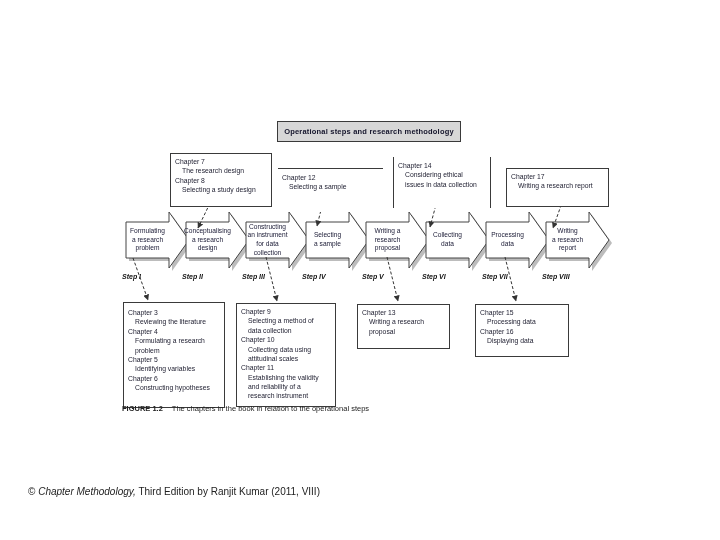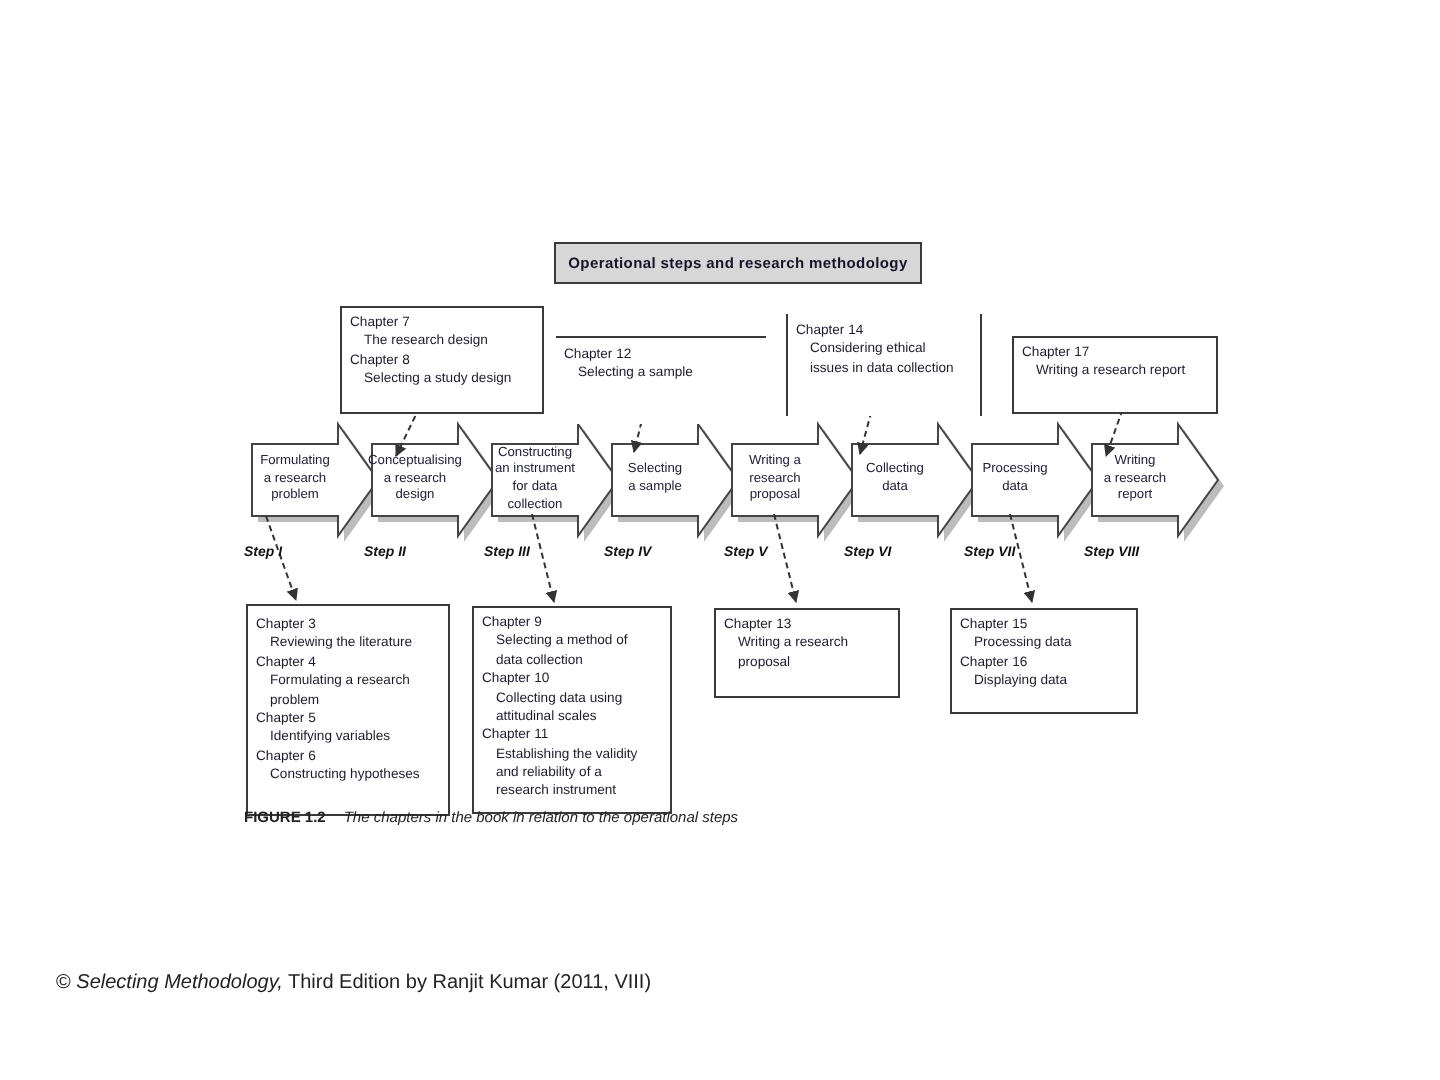--- a/index.html
+++ b/index.html
@@ -34,21 +34,21 @@
     font-size:7px; font-weight:bold; font-style:italic; color:#111;
   }
   .arrow  { fill:#ffffff; stroke:#444; stroke-width:1; stroke-linejoin:miter; }
   .shadow { fill:#bcbcbc; }
   .conn   { stroke:#333; stroke-width:1; stroke-dasharray:3 2; }
   .caption {
     position:absolute; left:122px; top:404px; font-size:7.5px; color:#222;
     white-space:nowrap;
   }
   .cap-label { font-weight:bold; margin-right:9px; }
-  .cap-text  { font-style:italic; }
+  .cap-text  { }
   .copyright {
     position:absolute; left:28px; top:486px; font-size:10px; color:#222;
     white-space:nowrap;
   }
   .copyright i { font-style:italic; }
 </style>
 </head>
 <body>
 
 <div class="canvas">
@@ -191,16 +191,16 @@
     <div class="line ind">Processing data</div>
     <div class="line">Chapter 16</div>
     <div class="line ind">Displaying data</div>
   </div>
 
   <div class="caption">
     <span class="cap-label">FIGURE 1.2</span><span class="cap-text">The chapters in the book in relation to the operational steps</span>
   </div>
 
   <div class="copyright">
-    <span>© </span><i>Selecting Methodology,</i><span> Third Edition by Ranjit Kumar (2011, VIII)</span>
+    <span>© </span><i>Chapter Methodology,</i><span> Third Edition by Ranjit Kumar (2011, VIII)</span>
   </div>
 
 </div>
 
 </body></html>

